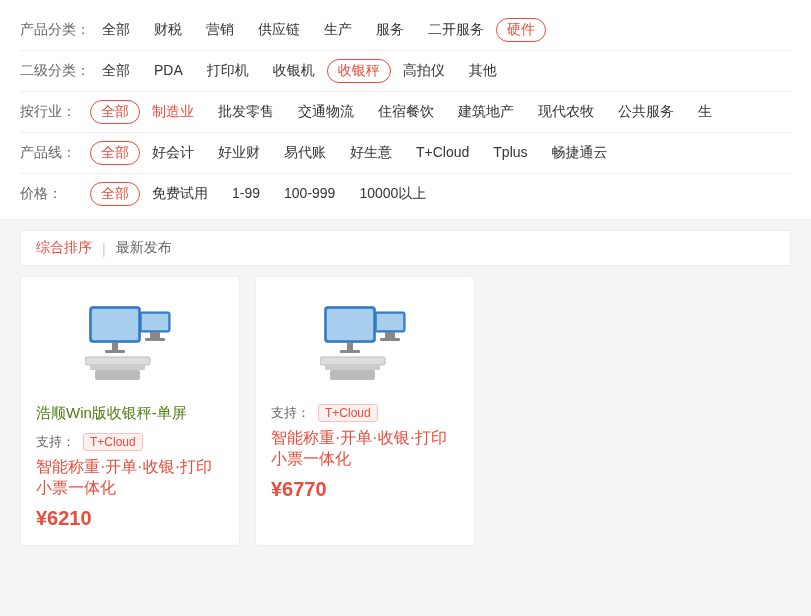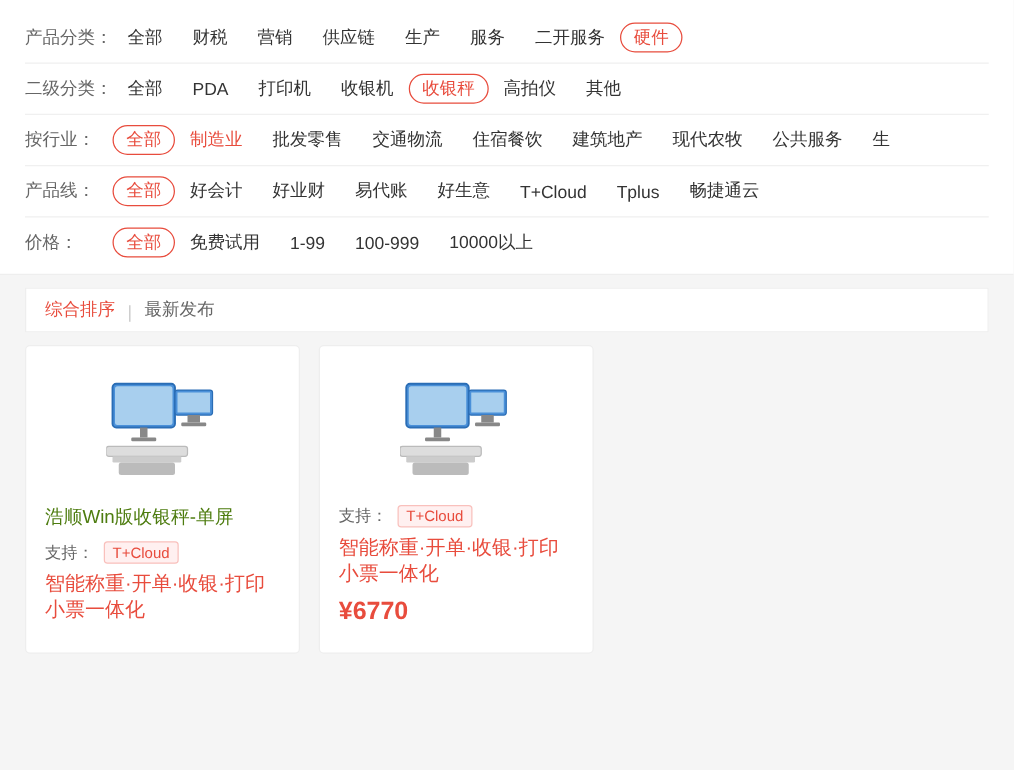--- a/index.html
+++ b/index.html
@@ -28,21 +28,21 @@
       color: #666;
       min-width: 70px;
       flex-shrink: 0;
       font-size: 14px;
     }
 
     .filter-items {
       display: flex;
       flex-wrap: nowrap;
       gap: 0;
-      align-items: center;
+      align-items: flex-start;
     }
 
     .filter-item {
       padding: 3px 12px;
       cursor: pointer;
       color: #333;
       font-size: 14px;
       white-space: nowrap;
     }
 
@@ -251,20 +251,21 @@
         <rect x="65" y="30" width="10" height="6" fill="#888"></rect>
         <rect x="60" y="36" width="20" height="3" rx="1" fill="#888"></rect>
       </svg>
     </div>
     <div class="product-title">浩顺Win版收银秤-单屏</div>
     <div class="product-support">
       <span>支持：</span>
       <span class="support-badge">T+Cloud</span>
     </div>
     <div class="product-desc">智能称重·开单·收银·打印小票一体化</div>
+    <div class="product-price">¥6210</div>
   </div>
 
   <div class="product-card">
     <div class="product-image-area">
       <svg class="product-icon" viewBox="0 0 90 80" xmlns="http://www.w3.org/2000/svg">
 
         <rect x="5" y="5" width="50" height="35" rx="3" ry="3" fill="#4a90d9" stroke="#2a6db5" stroke-width="1.5"></rect>
         <rect x="7" y="7" width="46" height="31" rx="2" ry="2" fill="#a8cfee"></rect>
 
         <rect x="27" y="40" width="6" height="8" fill="#888"></rect>

